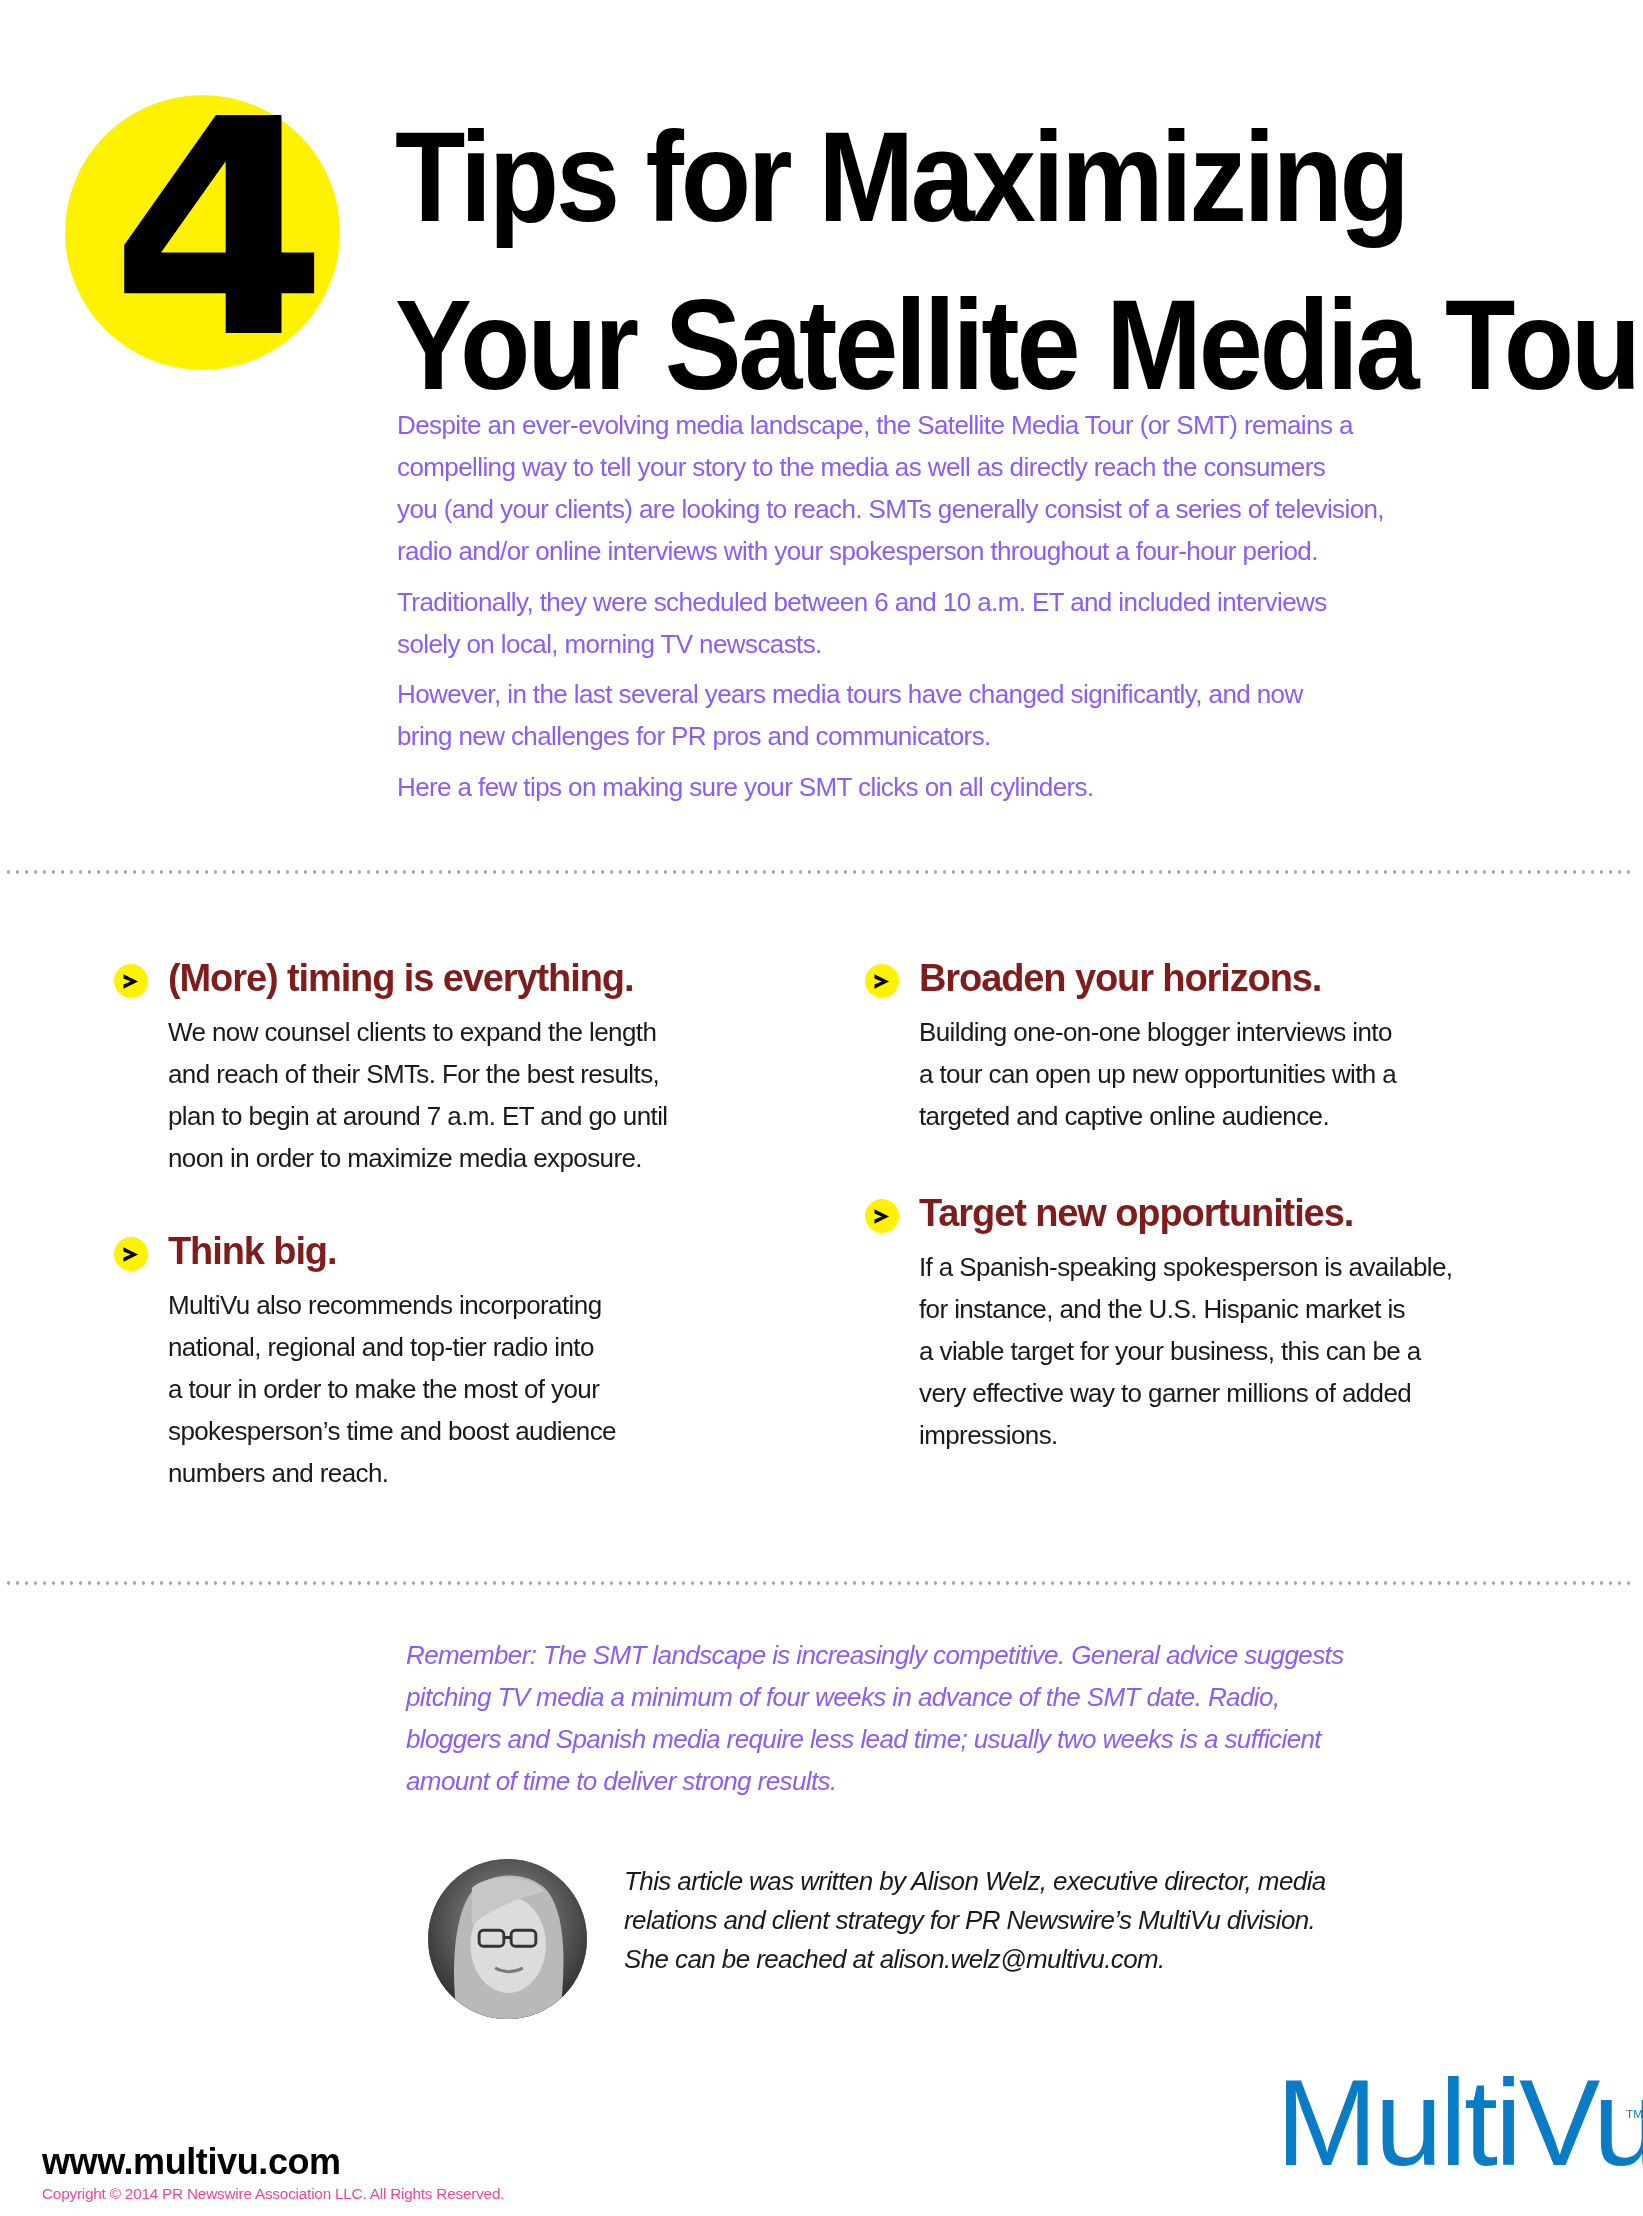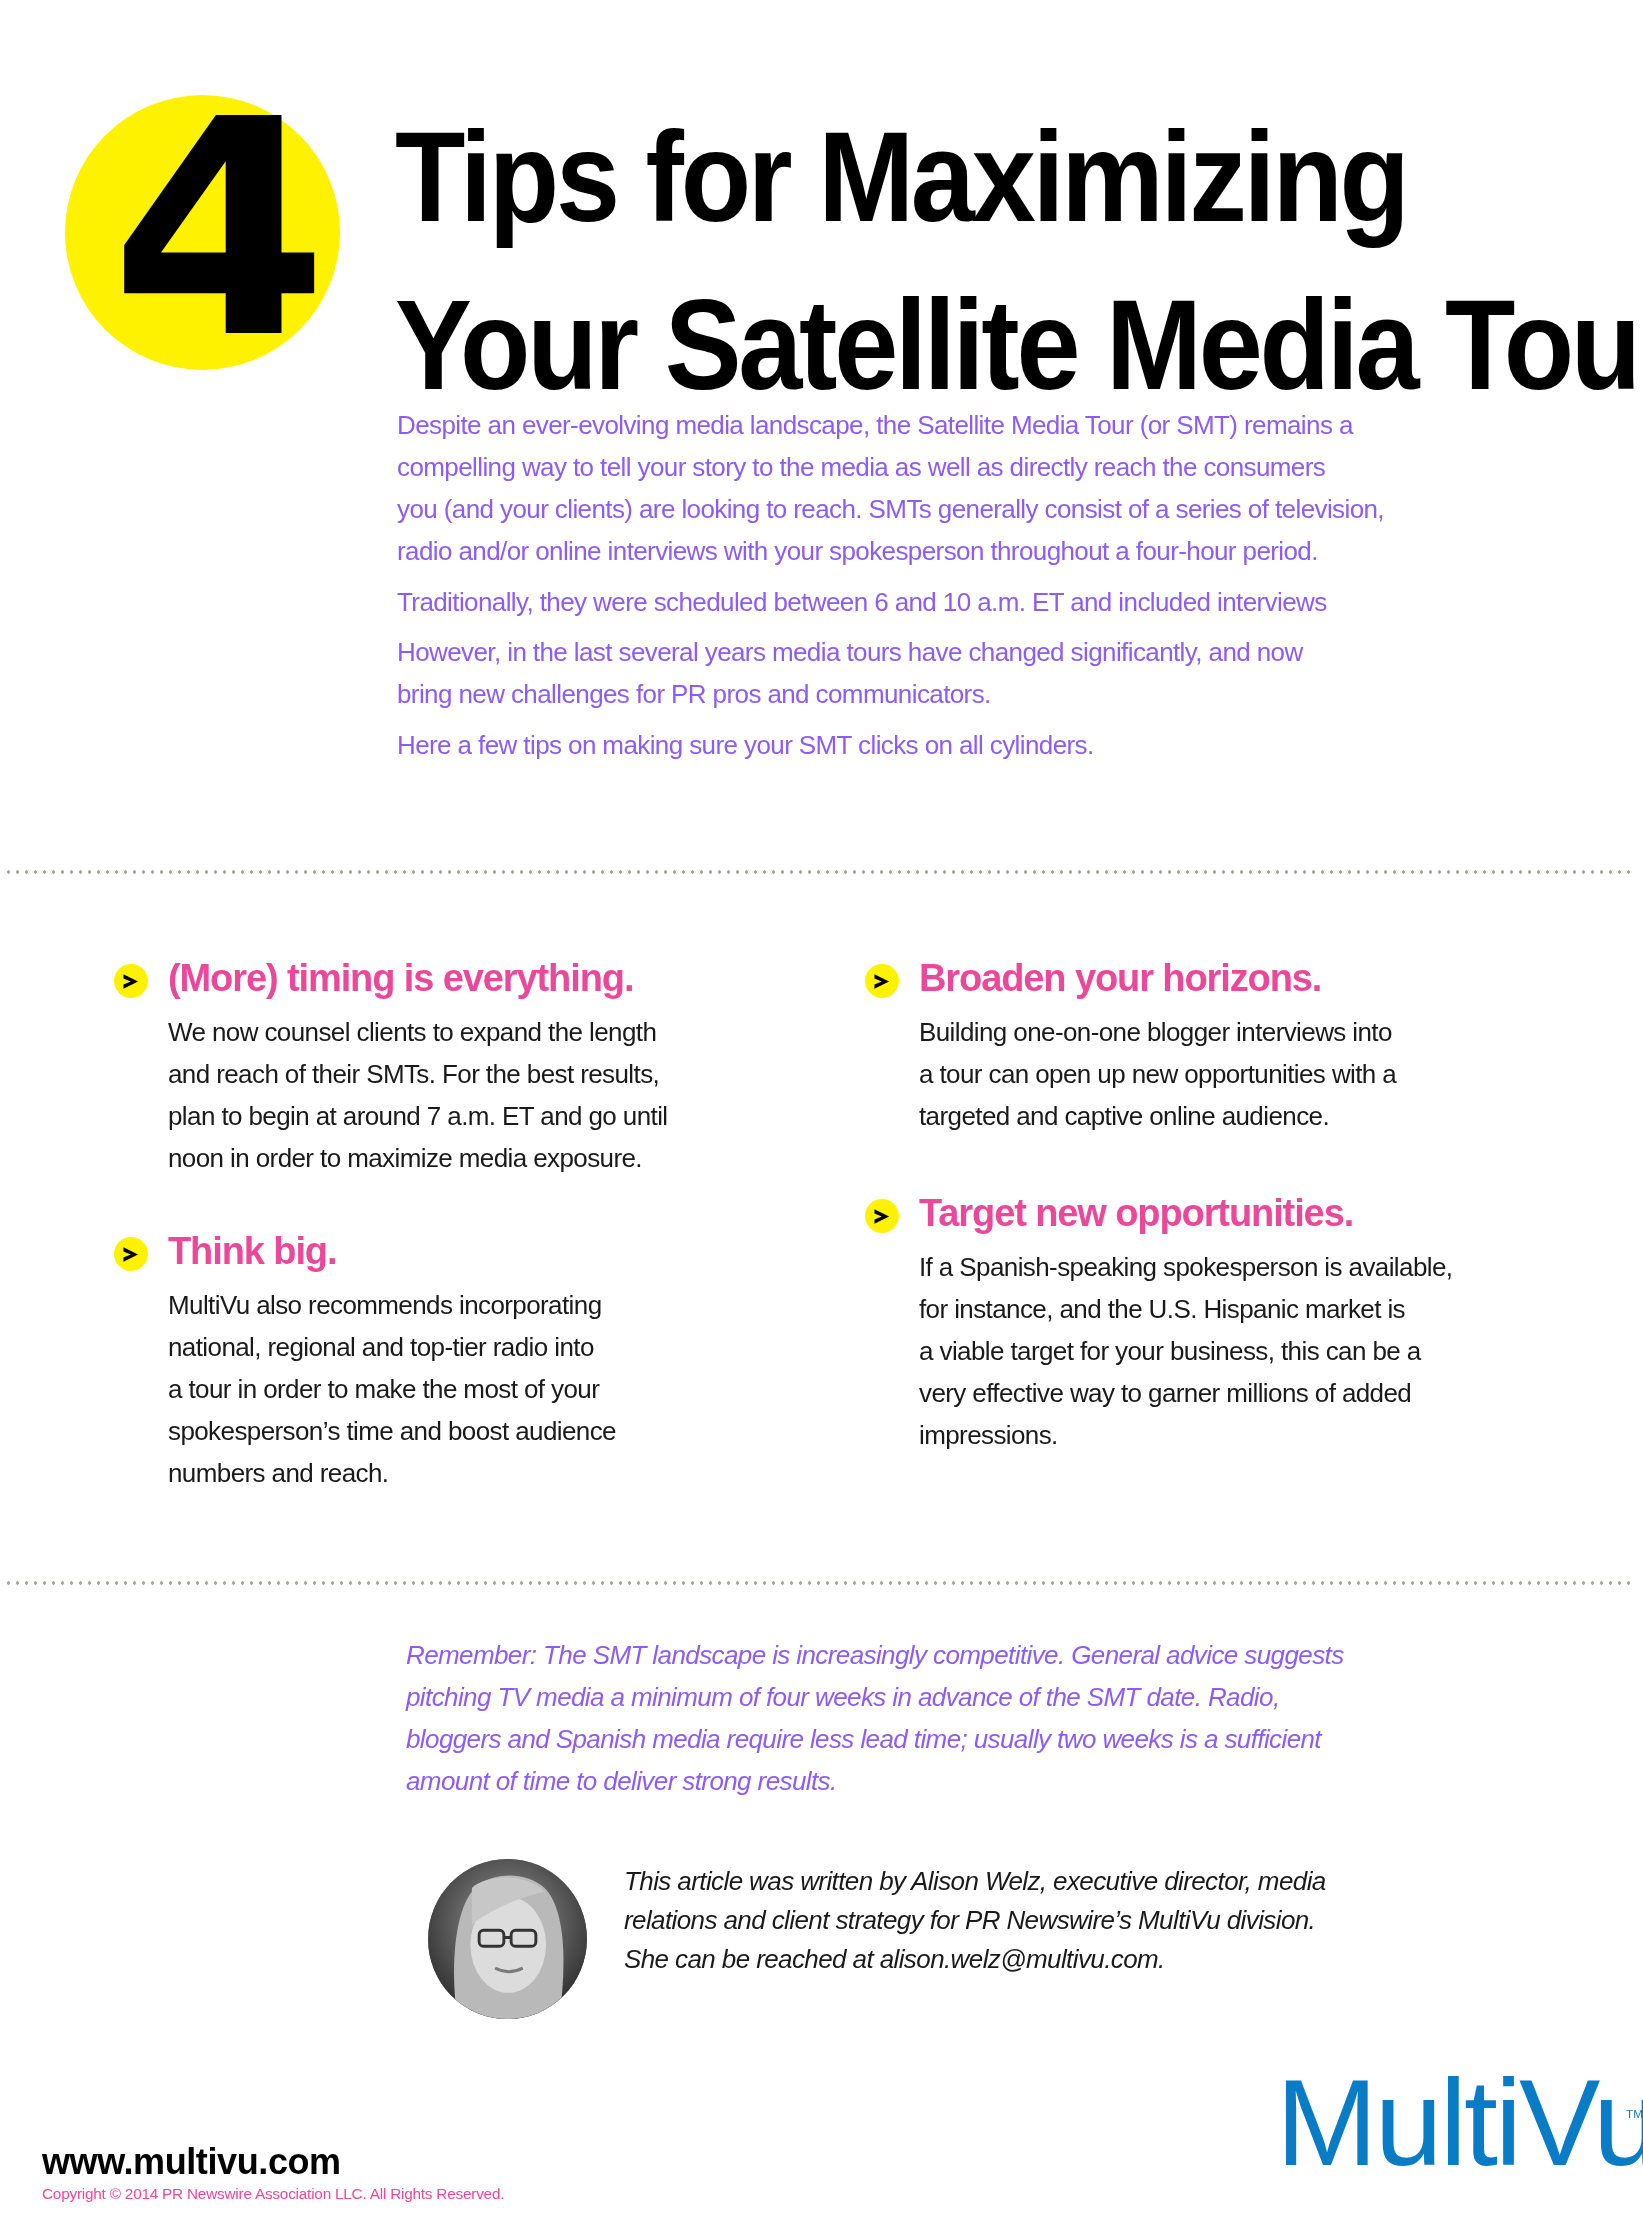--- a/index.html
+++ b/index.html
@@ -45,21 +45,21 @@
   
   .tip { position: absolute; }
   .tip-bullet {
     position: absolute; left: 0; top: 4.4px; width: 34px; height: 34px; border-radius: 50%;
     background: #fff200;
   }
   .tip-bullet svg { position: absolute; left: 8px; top: 7.3px; }
   .tip-title {
     position: absolute; left: 54px; top: -5.8px; white-space: nowrap;
     font-family: "Liberation Sans", sans-serif; font-weight: 700; font-size: 38px; line-height: 48px;
-    color: #ec4899; letter-spacing: -1.1px;
+    color: #7f1d1d; letter-spacing: -1.1px;
   }
   .tip-body {
     position: absolute; left: 54px; top: 51px; width: 656px;
     font-family: "Liberation Sans", sans-serif; font-size: 26px; line-height: 42px;
     color: #1a1a1a; letter-spacing: -0.6px;
   }
   .tip-body span { display: block; white-space: nowrap; }
 
   
   #remember { left: 406px; top: 1634px; width: 1165px; font-style: italic; }
@@ -107,20 +107,21 @@
 
 <div class="abs" id="intro">
   <p class="p">
     <span>Despite an ever-evolving media landscape, the Satellite Media Tour (or SMT) remains a</span>
     <span>compelling way to tell your story to the media as well as directly reach the consumers</span>
     <span>you (and your clients) are looking to reach. SMTs generally consist of a series of television,</span>
     <span>radio and/or online interviews with your spokesperson throughout a four-hour period.</span>
   </p>
   <p class="p">
     <span>Traditionally, they were scheduled between 6 and 10 a.m. ET and included interviews</span>
+    <span>solely on local, morning TV newscasts.</span>
   </p>
   <p class="p">
     <span>However, in the last several years media tours have changed significantly, and now</span>
     <span>bring new challenges for PR pros and communicators.</span>
   </p>
   <p class="p">
     <span>Here a few tips on making sure your SMT clicks on all cylinders.</span>
   </p>
 </div>
 

